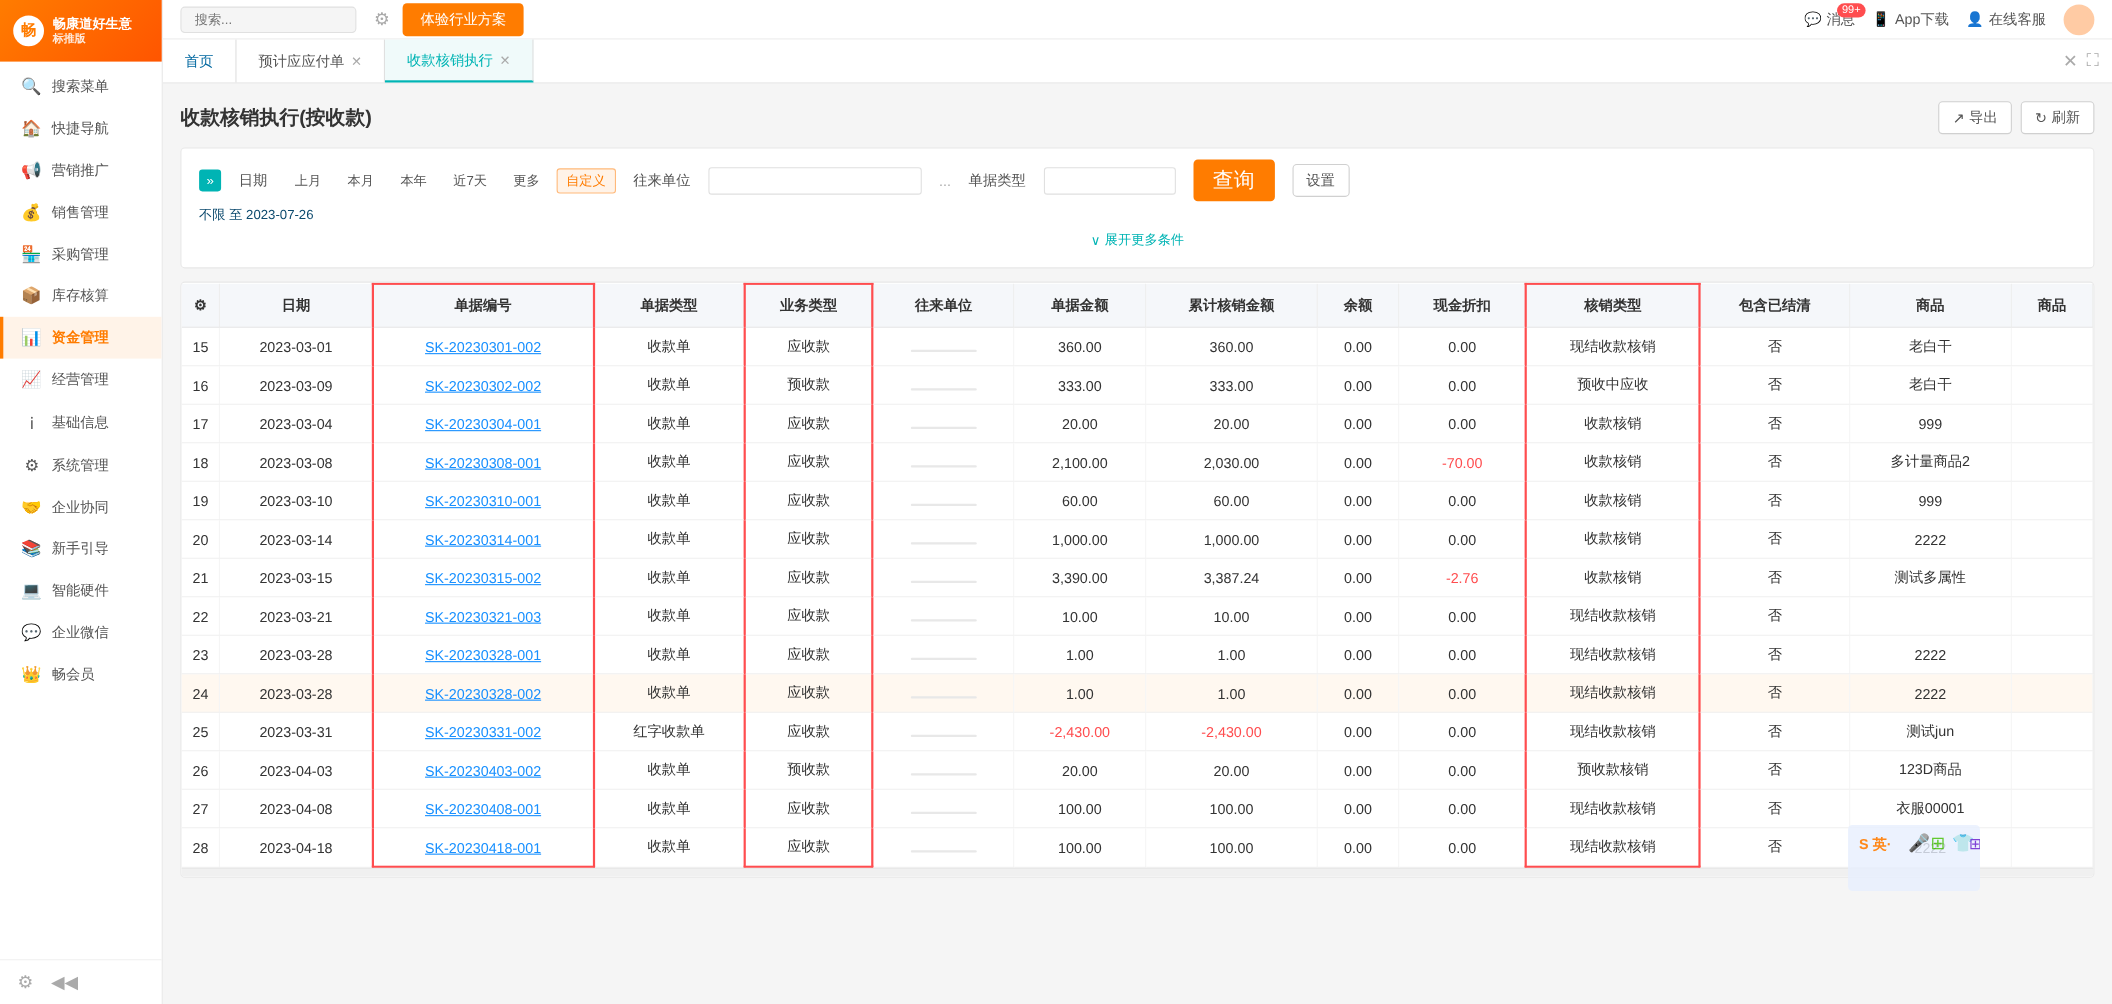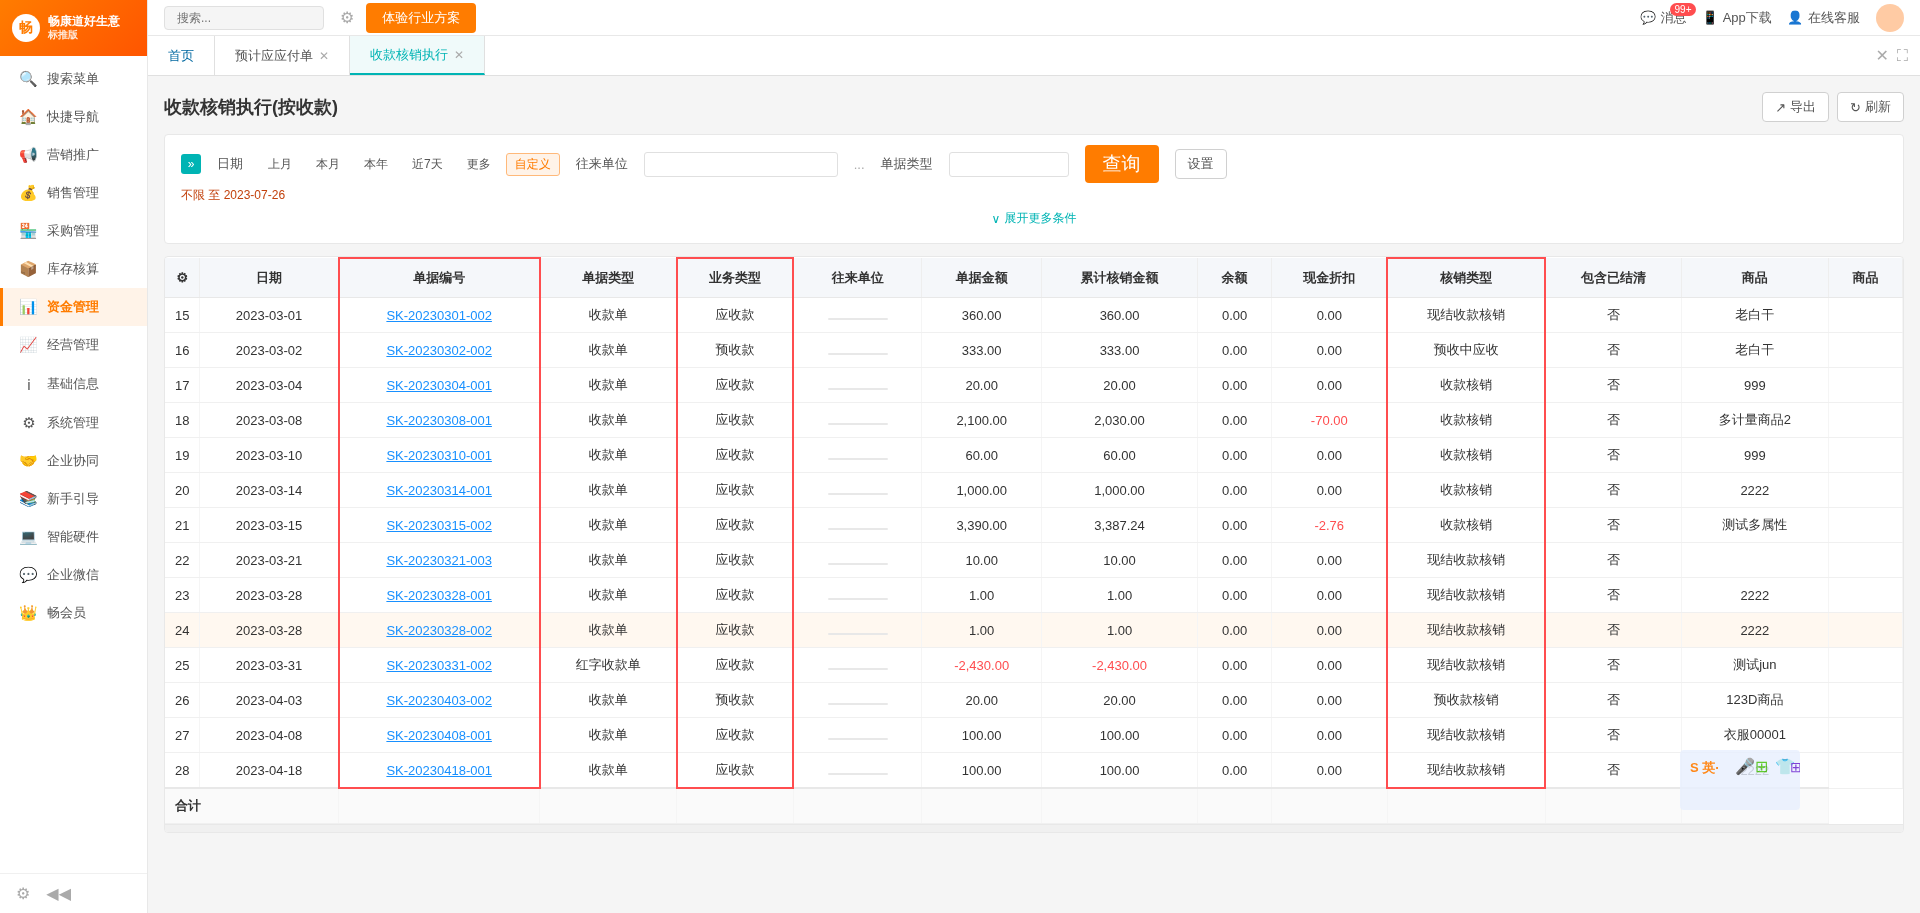--- a/index.html
+++ b/index.html
@@ -148,21 +148,21 @@
     .filter-date-options { display: flex; gap: 6px; align-items: center; }
     .filter-date-btn {
       padding: 2px 8px; border-radius: 3px; cursor: pointer;
       font-size: 12px; color: #555; border: 1px solid transparent;
     }
     .filter-date-btn.custom {
       background: #fff3e8;
       color: #ff7c00;
       border: 1px solid #ffb97a;
     }
-    .filter-date-range { color: #c2410c; font-size: 12px; margin-top: 2px; }
+    .filter-date-range { color: #0c4a6e; font-size: 12px; margin-top: 2px; }
     .filter-input {
       border: 1px solid #e0e0e0; border-radius: 3px; padding: 4px 8px;
       font-size: 13px; color: #333; min-width: 140px; background: #fff;
     }
     .filter-dots { color: #aaa; }
     .filter-select {
       border: 1px solid #e0e0e0; border-radius: 3px; padding: 4px 24px 4px 8px;
       font-size: 13px; color: #333; min-width: 120px; background: #fff;
       appearance: none;
     }
@@ -459,21 +459,21 @@
       <td class="">360.00</td>
       <td>0.00</td>
       <td class="">0.00</td>
       <td class="td-red-border-left">现结收款核销</td>
       <td>否</td>
       <td>老白干</td>
       <td></td>
     </tr>
             <tr>
       <td>16</td>
-      <td>2023-03-02</td>
+      <td>2023-03-09</td>
       <td class="td-red-border-left"><span class="link-cell">SK-20230302-002</span></td>
       <td>收款单</td>
       <td class="td-red-border-left">预收款</td>
       <td><span class="blurred"></span></td>
       <td class="">333.00</td>
       <td class="">333.00</td>
       <td>0.00</td>
       <td class="">0.00</td>
       <td class="td-red-border-left">预收中应收</td>
       <td>否</td>
@@ -665,34 +665,20 @@
       <td><span class="blurred"></span></td>
       <td class="">100.00</td>
       <td class="">100.00</td>
       <td>0.00</td>
       <td class="">0.00</td>
       <td class="td-red-border-bottom-last">现结收款核销</td>
       <td>否</td>
       <td>2222</td>
       <td></td>
     </tr>
-            <tr class="total-row">
-    <td colspan="2" style="text-align:left; padding-left:10px;">合计</td>
-    <td></td>
-    <td></td>
-    <td></td>
-    <td></td>
-    <td></td>
-    <td></td>
-    <td></td>
-    <td></td>
-    <td></td>
-    <td></td>
-    <td></td>
-  </tr>
           </tbody>
       </table>
       <div class="scroll-hint"></div>
     </div>
 
   </div>
 </div>
 
 <div class="watermark-overlay">
   <svg width="120" height="60" viewBox="0 0 120 60">

